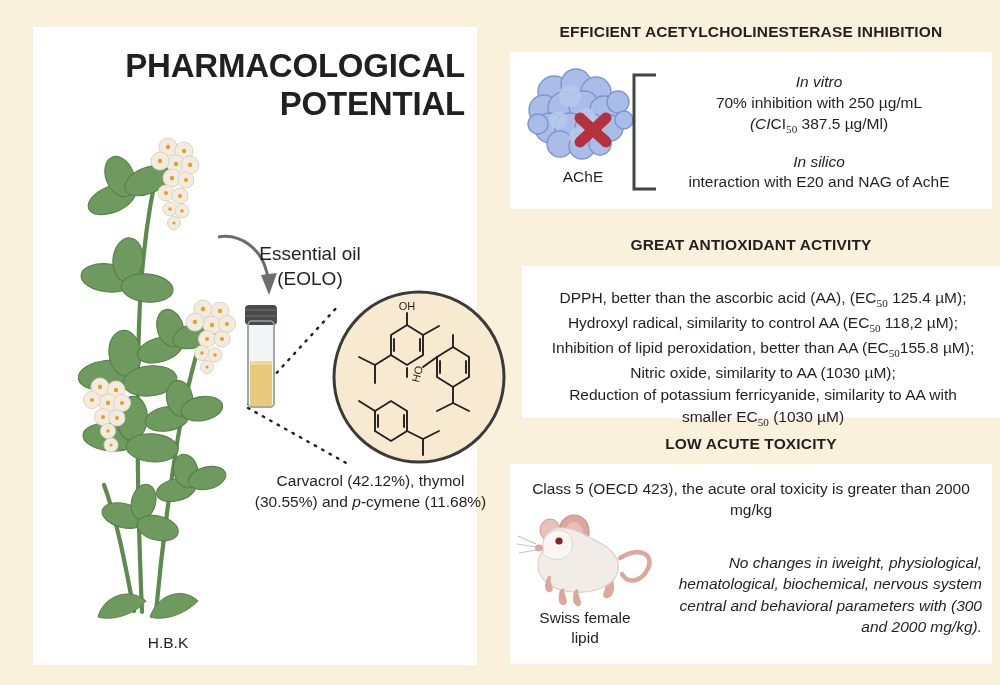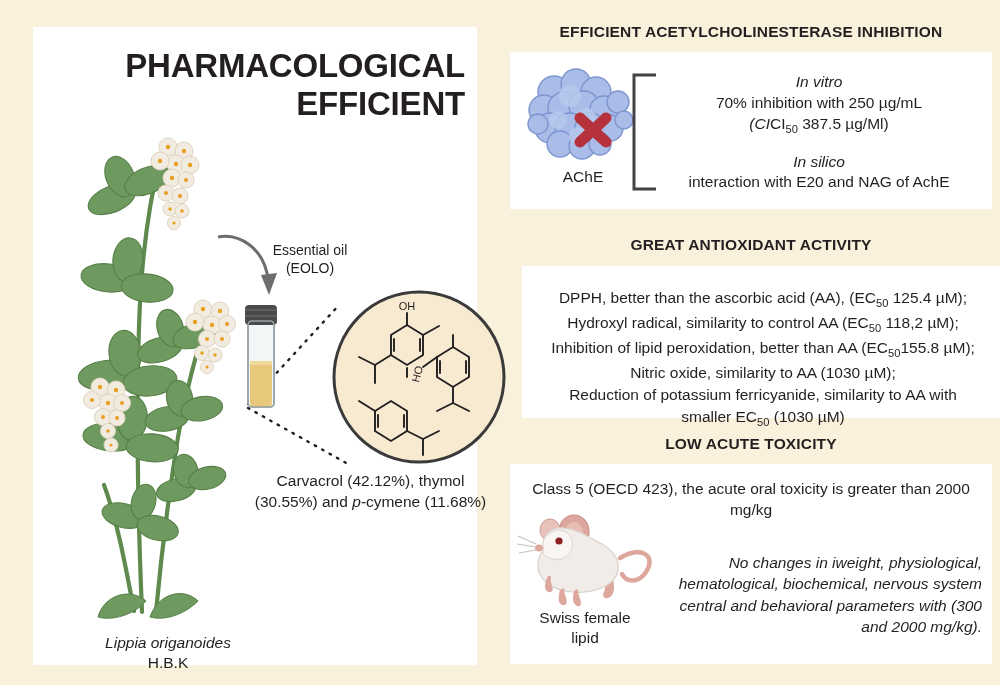--- a/index.html
+++ b/index.html
@@ -32,21 +32,21 @@
     position: absolute; left: 20px; top: 606px; width: 230px;
     text-align: center; font-size: 15.5px; line-height: 1.3;
   }
   #species-caption .sp { font-style: italic; display: block; }
   #species-caption .auth { font-style: normal; display: block; }
 
   
   #eo-arrow { position: absolute; left: 183px; top: 196px; width: 72px; height: 80px; }
   #eo-label {
     position: absolute; left: 212px; top: 214px; width: 130px;
-    text-align: center; font-size: 14px; line-height: 1.32;
+    text-align: center; font-size: 19px; line-height: 1.32;
   }
 
   
   #vial { position: absolute; left: 203px; top: 272px; width: 50px; height: 112px; }
 
   
   #magnifier { position: absolute; left: 298px; top: 262px; width: 176px; height: 176px; }
 
   
   #dots { position: absolute; left: 195px; top: 255px; width: 290px; height: 190px; }
@@ -79,21 +79,21 @@
     text-align: center; font-size: 15.5px;
   }
   #ache-bracket { position: absolute; left: 120px; top: 20px; width: 28px; height: 120px; }
   #ache-text {
     position: absolute; left: 150px; top: 20px; width: 318px;
     text-align: center; font-size: 15.5px; line-height: 1.34;
   }
   #ache-text .it { font-style: italic; }
   #ache-text .blk { margin: 0; }
   #ache-text .gap { height: 15px; }
-  sub { font-size: 0.72em; }
+  sub { font-size: 0.72em; font-family: Liberation Serif, serif; }
 
   
   #anti-text {
     position: absolute; left: 10px; top: 21px; width: 462px;
     text-align: center; font-size: 15.5px; line-height: 1.42;
   }
 
   
   #tox-line1 {
     position: absolute; left: 10px; top: 14px; width: 462px;
@@ -109,21 +109,21 @@
     text-align: right; font-size: 15.5px; line-height: 1.38; font-style: italic;
   }
 </style>
 </head>
 <body>
 
 <div class="panel" id="left-panel">
 
   <div id="main-title">
     <span>PHARMACOLOGICAL</span><br>
-    <span>EFFICIENT</span>
+    <span>POTENTIAL</span>
   </div>
 
   <svg id="plant" viewBox="0 0 210 540">
     <g stroke="#5e8a4e" stroke-width="4.2" fill="none" stroke-linecap="round">
       <path d="M104 525 C100 430 98 330 101 240 C103 175 110 120 122 72"></path>
       <path d="M118 525 C124 460 132 400 140 350 C150 295 158 265 168 238"></path>
       <path d="M96 524 C86 470 78 430 66 398"></path>
     </g>
     <g fill="#6f9a5f" stroke="#58814a" stroke-width="1">
 
@@ -252,21 +252,20 @@
             <circle cx="3" cy="30" r="2"></circle>
           <circle cx="17" cy="31" r="2"></circle>
             <circle cx="8" cy="44" r="1.8"></circle>
             <circle cx="11" cy="58" r="1.6"></circle>
         </g>
       </g>
     </g>
   </svg>
 
   <div id="species-caption">
-    <span class="sp">Lippia origanoides</span>
     <span class="auth">H.B.K</span>
   </div>
 
   <svg id="eo-arrow" viewBox="0 0 72 80">
     <path d="M2 14 C22 10 48 24 52 56" stroke="#6d6d6d" stroke-width="3" fill="none"></path>
     <path d="M45 52 L53 72 L61 50 Z" fill="#6d6d6d"></path>
   </svg>
 
   <div id="eo-label">
     <span>Essential oil</span><br>

